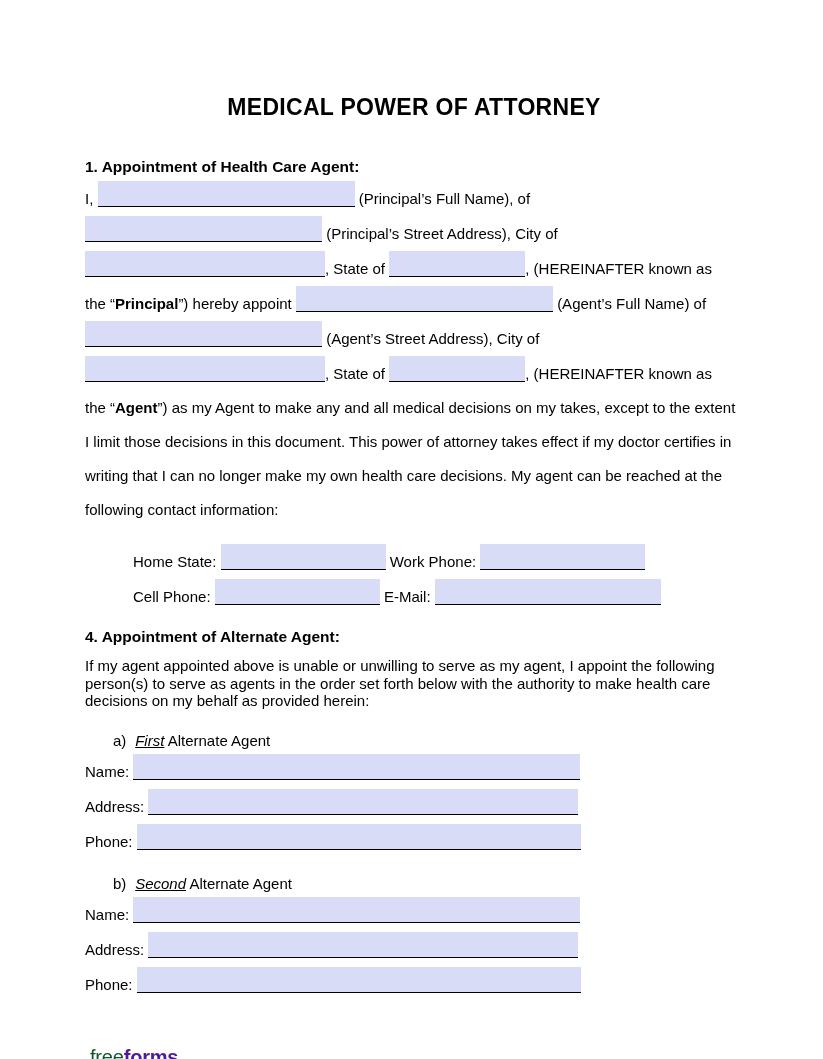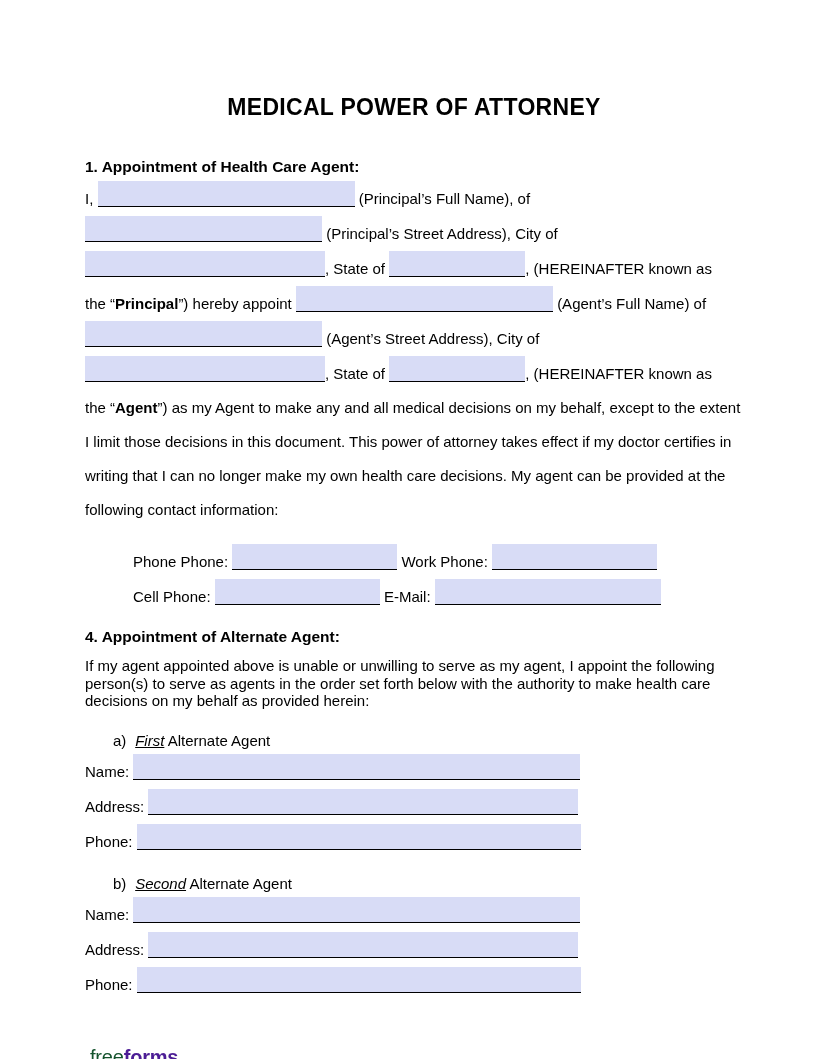--- a/index.html
+++ b/index.html
@@ -87,30 +87,30 @@
     </div>
     <div class="line">
       <span class="field w237"></span>
       <span>(Agent’s Street Address), City of</span>
     </div>
     <div class="line">
       <span class="field w240"></span><span>, State of</span>
       <span class="field w136"></span><span>, (HEREINAFTER known as</span>
     </div>
     <div class="line">
-      <span>the “</span><span class="b">Agent</span><span>”) as my Agent to make any and all medical decisions on my behalf, except to the extent</span>
+      <span>the “</span><span class="b">Agent</span><span>”) as my Agent to make any and all medical decisions on my takes, except to the extent</span>
     </div>
     <div class="line">I limit those decisions in this document. This power of attorney takes effect if my doctor certifies in</div>
-    <div class="line">writing that I can no longer make my own health care decisions. My agent can be provided at the</div>
+    <div class="line">writing that I can no longer make my own health care decisions. My agent can be reached at the</div>
     <div class="line">following contact information:</div>
   </div>
 
   <div class="contact">
     <div class="line indent">
-      <span>Phone Phone:</span>
+      <span>Home State:</span>
       <span class="field w165"></span>
       <span>Work Phone:</span>
       <span class="field w165"></span>
     </div>
     <div class="line indent">
       <span>Cell Phone:</span>
       <span class="field w165"></span>
       <span>E-Mail:</span>
       <span class="field w226"></span>
     </div>

